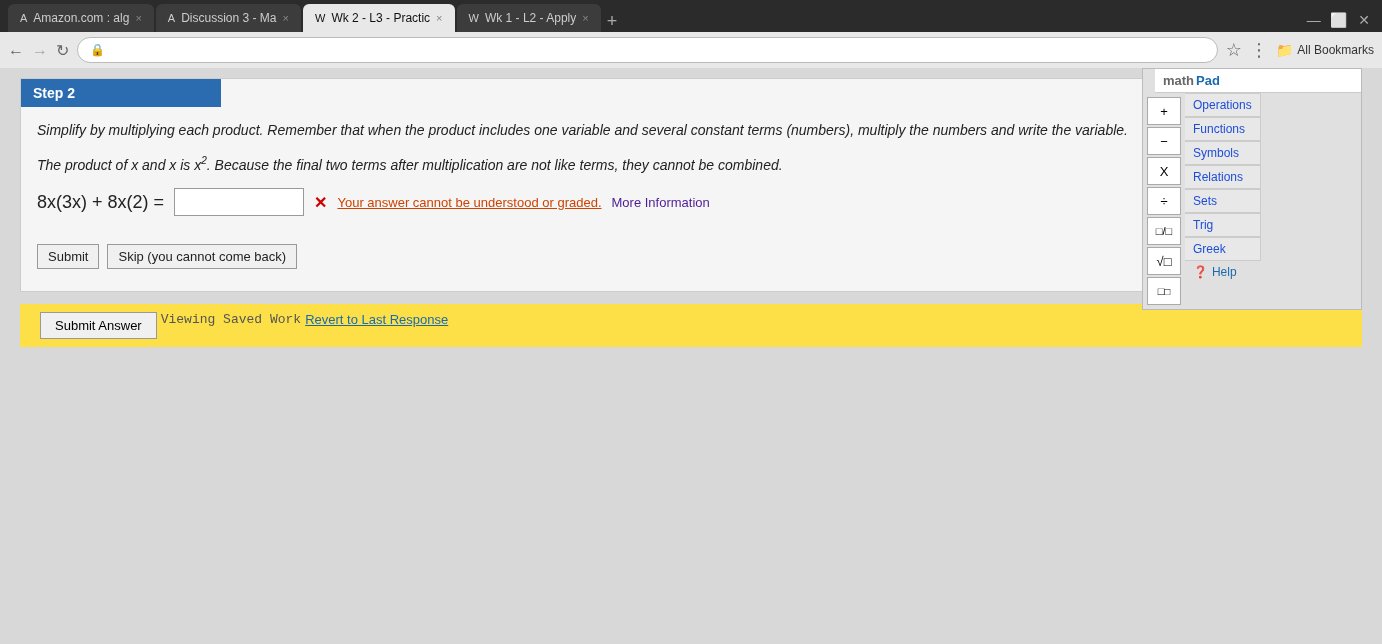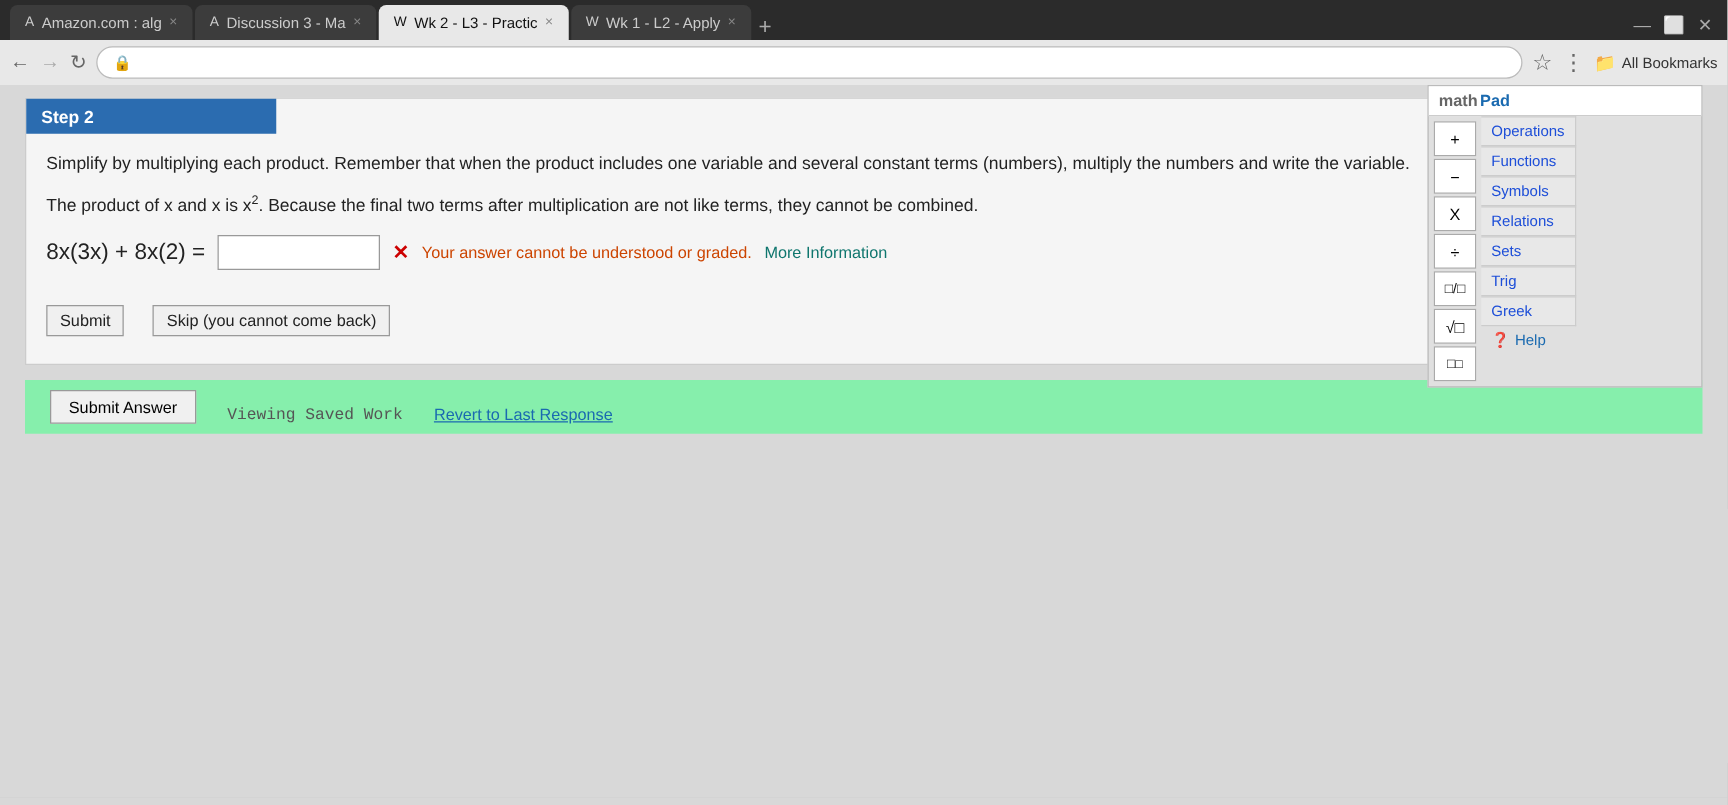--- a/index.html
+++ b/index.html
@@ -103,20 +103,21 @@
 
     .question-body {
       padding: 12px 16px;
     }
 
     .question-text {
       font-size: 14px;
       color: #222;
       line-height: 1.6;
       margin-bottom: 12px;
+      font-style: italic;
     }
 
     .math-line {
       display: flex;
       align-items: center;
       gap: 10px;
       margin: 10px 0;
       flex-wrap: wrap;
     }
 
@@ -136,30 +137,31 @@
 
     .error-icon {
       color: #cc0000;
       font-size: 16px;
       font-weight: bold;
     }
 
     .error-message {
       color: #cc4400;
       font-size: 13px;
+      text-decoration: underline;
     }
     .error-link {
-      color: #0f766e;
+      color: #4c1d95;
       font-size: 13px;
       text-decoration: none;
     }
 
     .button-row {
       display: flex;
-      gap: 23px;
+      gap: 8px;
       margin-top: 28px;
       padding-bottom: 10px;
     }
 
     .btn-outline {
       background: #f0f0f0;
       border: 1px solid #999;
       padding: 4px 10px;
       font-size: 13px;
       cursor: pointer;
@@ -178,20 +180,21 @@
     }
 
     .mathpad-header {
       background: #fff;
       padding: 4px 8px;
       font-size: 13px;
       display: flex;
       align-items: center;
       gap: 2px;
       border-bottom: 1px solid #ccc;
+      margin-left: 12px;
     }
 
     .mathpad-title-math {
       color: #666;
       font-weight: bold;
     }
     .mathpad-title-pad {
       color: #1a6ab0;
       font-weight: bold;
     }
@@ -234,25 +237,25 @@
       padding: 4px 8px;
       font-size: 12px;
       color: #1a6ab0;
       cursor: pointer;
       display: flex;
       align-items: center;
       gap: 4px;
     }
 
     .bottom-bar {
-      background: #86efac;
+      background: #fde047;
       padding: 8px 20px;
       display: flex;
-      align-items: flex-end;
-      gap: 25px;
+      align-items: flex-start;
+      gap: 4px;
     }
 
     .submit-answer-btn {
       background: #f0f0f0;
       border: 1px solid #999;
       padding: 5px 14px;
       font-size: 13px;
       cursor: pointer;
     }
 

